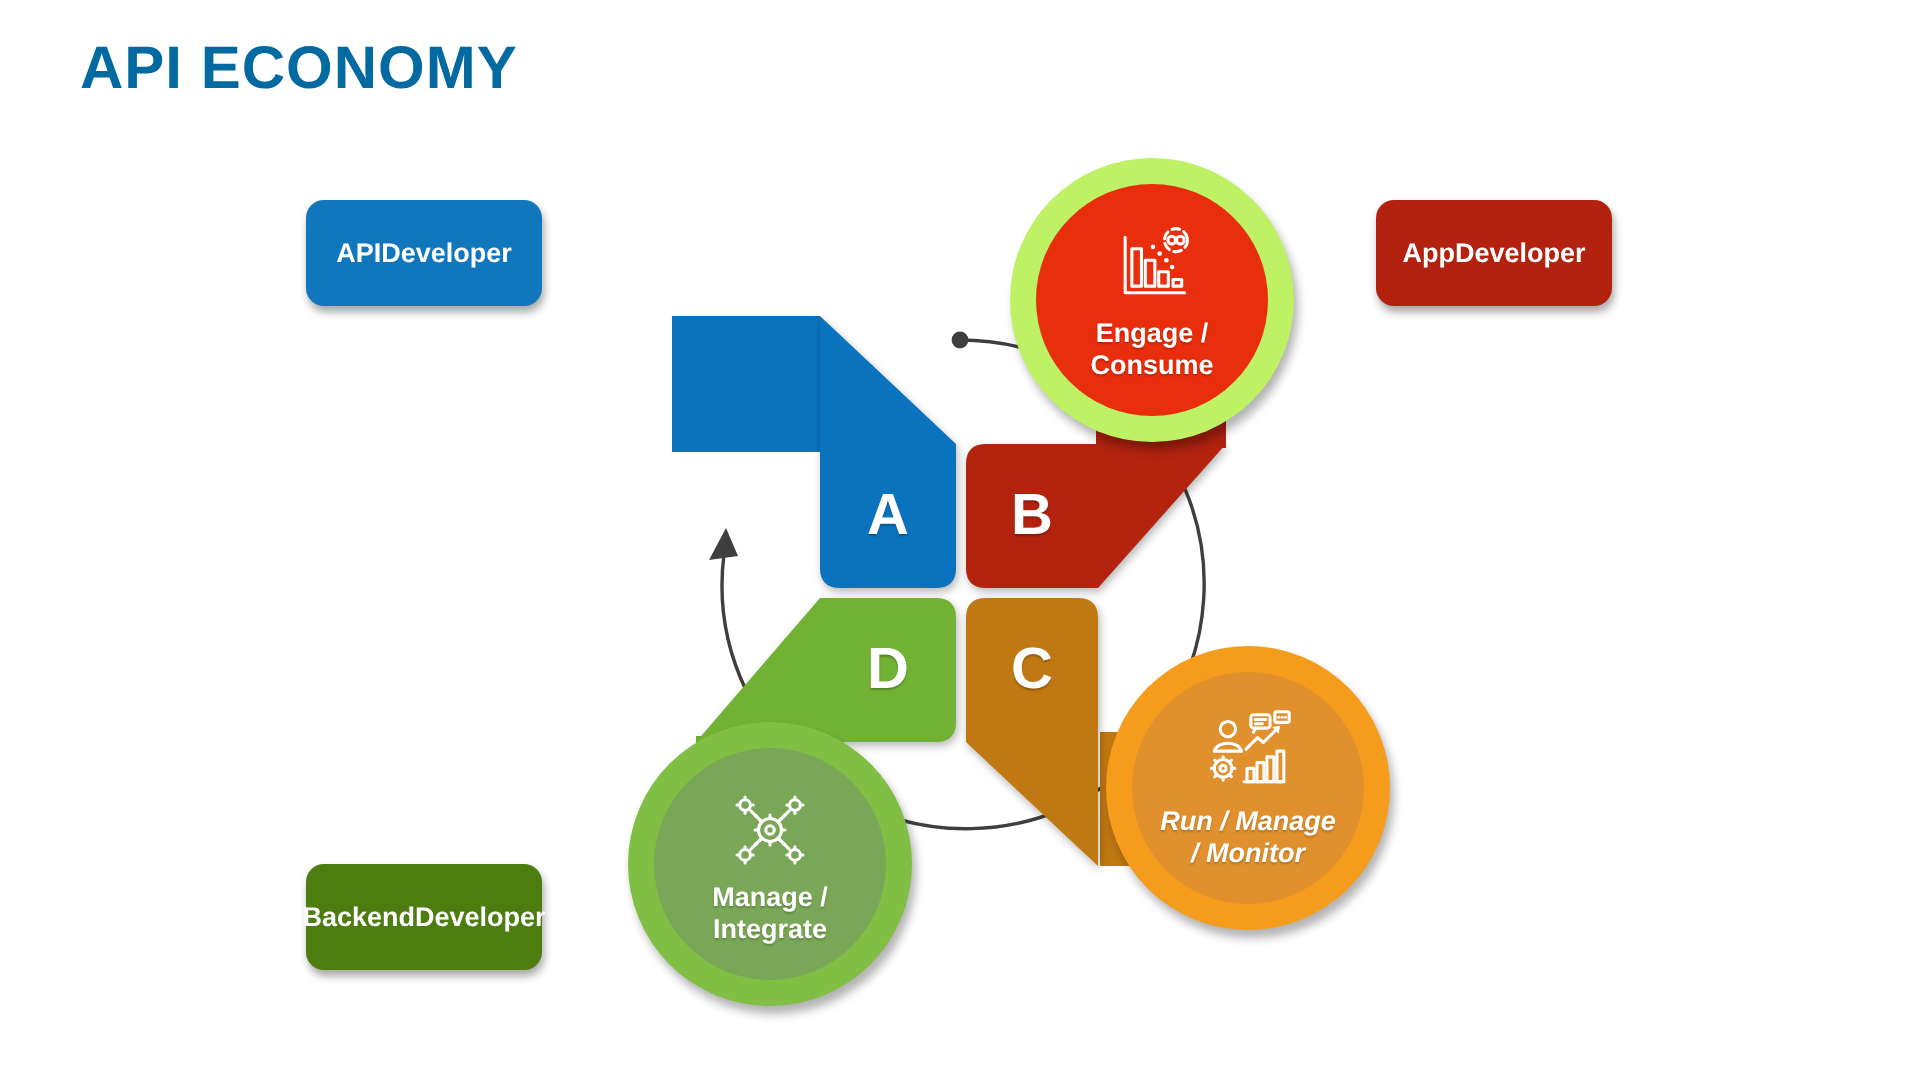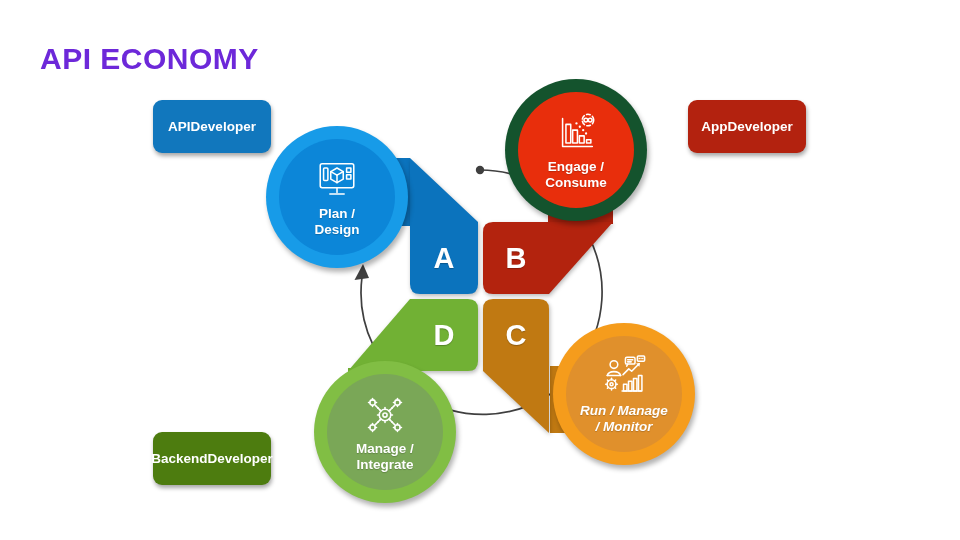--- a/index.html
+++ b/index.html
@@ -43,21 +43,21 @@
     text-shadow:0 1px 1px rgba(0,0,0,0.2); }
   .stage-icon { margin-bottom:3px; }
   .stage-icon * { stroke:#fff; fill:none; stroke-width:1.6; stroke-linecap:round; stroke-linejoin:round; }
   .stage-icon .dotfill { fill:#fff; stroke:none; }
 </style>
 </head>
 <body>
 
 <div class="slide">
 
-  <div class="slide-title" style="color: #6d28d9; margin-top: 24px;">API ECONOMY</div>
+  <div class="slide-title" style="color: #0369a1;">API ECONOMY</div>
 
   <svg class="bg" width="960" height="540" viewBox="0 0 960 540">
     <g>
       <path class="arc" d="M480,170 A122,122 0 0 1 580,362"></path>
       <path class="arc" d="M552,393 A122,122 0 0 1 362,277"></path>
       <circle cx="480" cy="170" r="4.2" fill="#3f3f3f"></circle>
       <polygon points="363,264 354.5,280 369,278" fill="#3f3f3f"></polygon>
     </g>
 
     <rect x="336" y="158" width="74" height="68" fill="#0b73bd"></rect>
@@ -69,39 +69,22 @@
     <path class="q-shape" d="M613,222 L549,294 L493,294 Q483,294 483,284 L483,232 Q483,222 493,222 Z" fill="#b3230e"></path>
     <path class="q-shape" d="M549,433 L483,371 L483,309 Q483,299 493,299 L539,299 Q549,299 549,309 Z" fill="#c07912"></path>
     <path class="q-shape" d="M348,371 L410,299 L468,299 Q478,299 478,309 L478,361 Q478,371 468,371 Z" fill="#71b134"></path>
   </svg>
 
   <div class="letter" style="left:410px;top:222px;width:68px;height:72px">A</div>
   <div class="letter" style="left:483px;top:222px;width:66px;height:72px">B</div>
   <div class="letter" style="left:483px;top:299px;width:66px;height:72px">C</div>
   <div class="letter" style="left:410px;top:299px;width:68px;height:72px">D</div>
 
-  <div class="stage-circle" style="left: 266px; top: 126px; background: rgb(23, 155, 232);">
-    <div class="stage-circle-inner" style="background: rgb(12, 134, 216);">
-      <svg class="stage-icon" width="46" height="46" viewBox="0 0 48 48">
-        <rect x="6.5" y="7" width="35" height="25" rx="2"></rect>
-        <line x1="24" y1="32" x2="24" y2="37"></line>
-        <line x1="16.5" y1="38.5" x2="31.5" y2="38.5"></line>
-        <rect x="10" y="11.5" width="4.5" height="13" rx="1"></rect>
-        <rect x="34" y="11.5" width="4.5" height="4.5"></rect>
-        <rect x="34" y="18.5" width="4.5" height="4.5"></rect>
-        <polygon points="24,11.5 30.5,15.2 30.5,23 24,26.8 17.5,23 17.5,15.2"></polygon>
-        <polyline points="17.5,15.2 24,19 30.5,15.2"></polyline>
-        <line x1="24" y1="19" x2="24" y2="26.8"></line>
-      </svg>
-      <div class="stage-line">Plan /</div>
-      <div class="stage-line">Design</div>
-    </div>
-  </div>
-
-  <div class="stage-circle" style="left: 505px; top: 79px; background: #14532d;">
+
+  <div class="stage-circle" style="left: 505px; top: 79px; background: #bef264;">
     <div class="stage-circle-inner" style="background: rgb(232, 46, 12);">
       <svg class="stage-icon" width="46" height="46" viewBox="0 0 48 48">
         <polyline points="10,9 10,38 41,38"></polyline>
         <rect x="13.5" y="15" width="5" height="19.5"></rect>
         <rect x="20.5" y="21" width="5" height="13.5"></rect>
         <rect x="27.5" y="27" width="5" height="7.5"></rect>
         <rect x="35" y="31" width="4.5" height="3.5"></rect>
         <circle class="dotfill" cx="24.5" cy="14" r="1.2"></circle>
         <circle class="dotfill" cx="28" cy="17.5" r="1.2"></circle>
         <circle class="dotfill" cx="31.5" cy="21" r="1.2"></circle>

